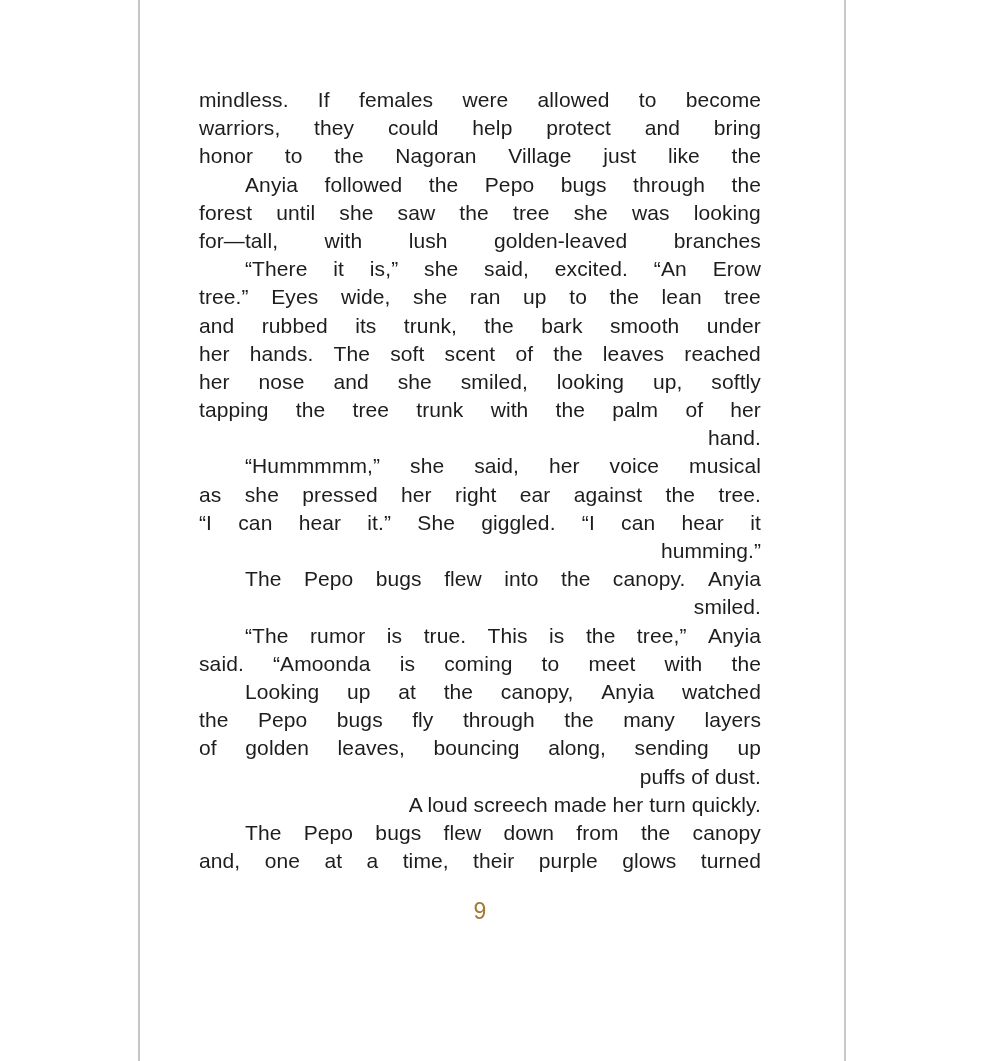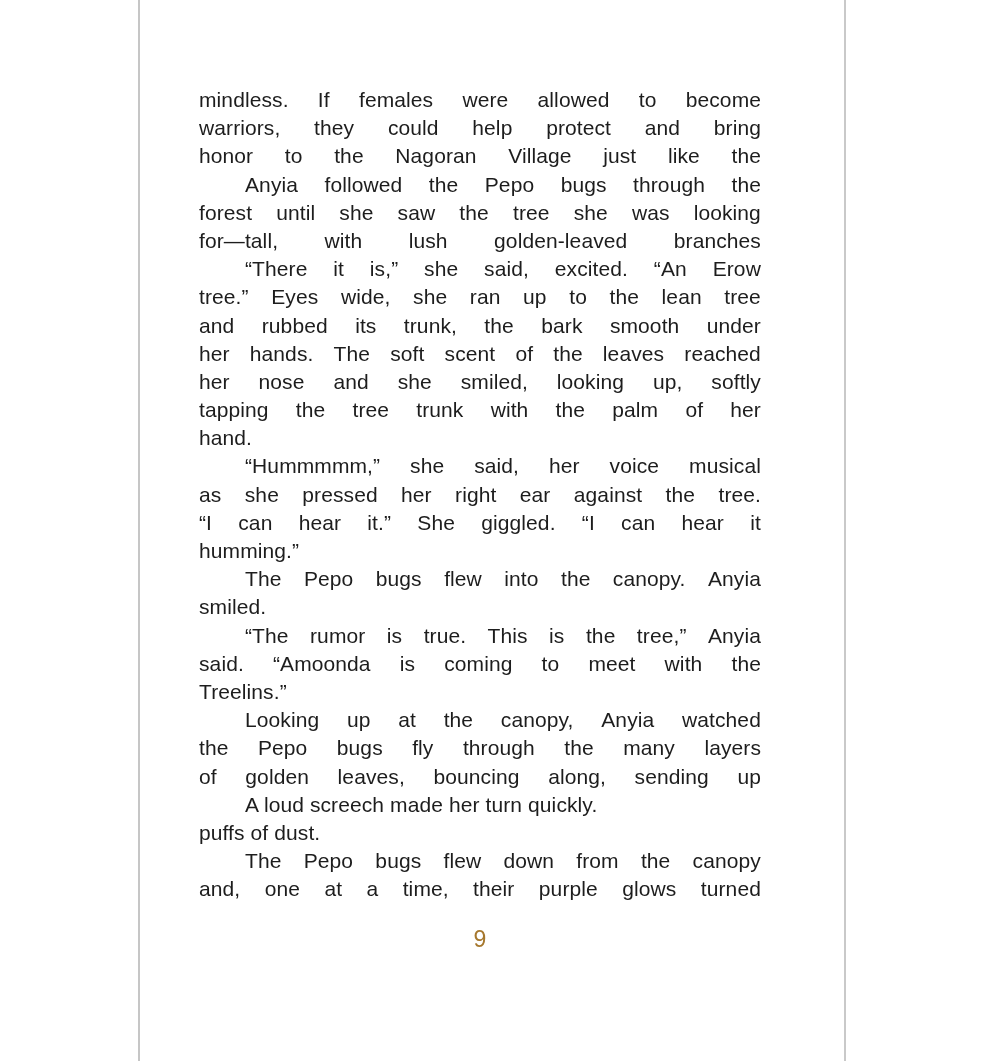--- a/index.html
+++ b/index.html
@@ -29,20 +29,21 @@
     width: 562px;
     color: #1d1d1d;
     font-size: 21px;
     font-weight: 400;
     letter-spacing: 0.1px;
   }
   .line {
     height: 28.2px;
     line-height: 28.2px;
     white-space: nowrap;
+    text-align: right;
   }
   .line.justify {
     display: flex;
     justify-content: space-between;
   }
   .line.indent { padding-left: 46px; }
   .page-number {
     margin-top: 21px;
     text-align: center;
     font-size: 23px;
@@ -232,21 +233,20 @@
         <div class="line justify">
           <span>said.</span>
           <span>“Amoonda</span>
           <span>is</span>
           <span>coming</span>
           <span>to</span>
           <span>meet</span>
           <span>with</span>
           <span>the</span>
         </div>
-        <div class="line">Treelins.”</div>
         <div class="line justify indent">
           <span>Looking</span>
           <span>up</span>
           <span>at</span>
           <span>the</span>
           <span>canopy,</span>
           <span>Anyia</span>
           <span>watched</span>
         </div>
         <div class="line justify">
@@ -261,22 +261,22 @@
         </div>
         <div class="line justify">
           <span>of</span>
           <span>golden</span>
           <span>leaves,</span>
           <span>bouncing</span>
           <span>along,</span>
           <span>sending</span>
           <span>up</span>
         </div>
+        <div class="line">puffs of dust.</div>
         <div class="line indent">A loud screech made her turn quickly.</div>
-        <div class="line">puffs of dust.</div>
         <div class="line justify indent">
           <span>The</span>
           <span>Pepo</span>
           <span>bugs</span>
           <span>flew</span>
           <span>down</span>
           <span>from</span>
           <span>the</span>
           <span>canopy</span>
         </div>

